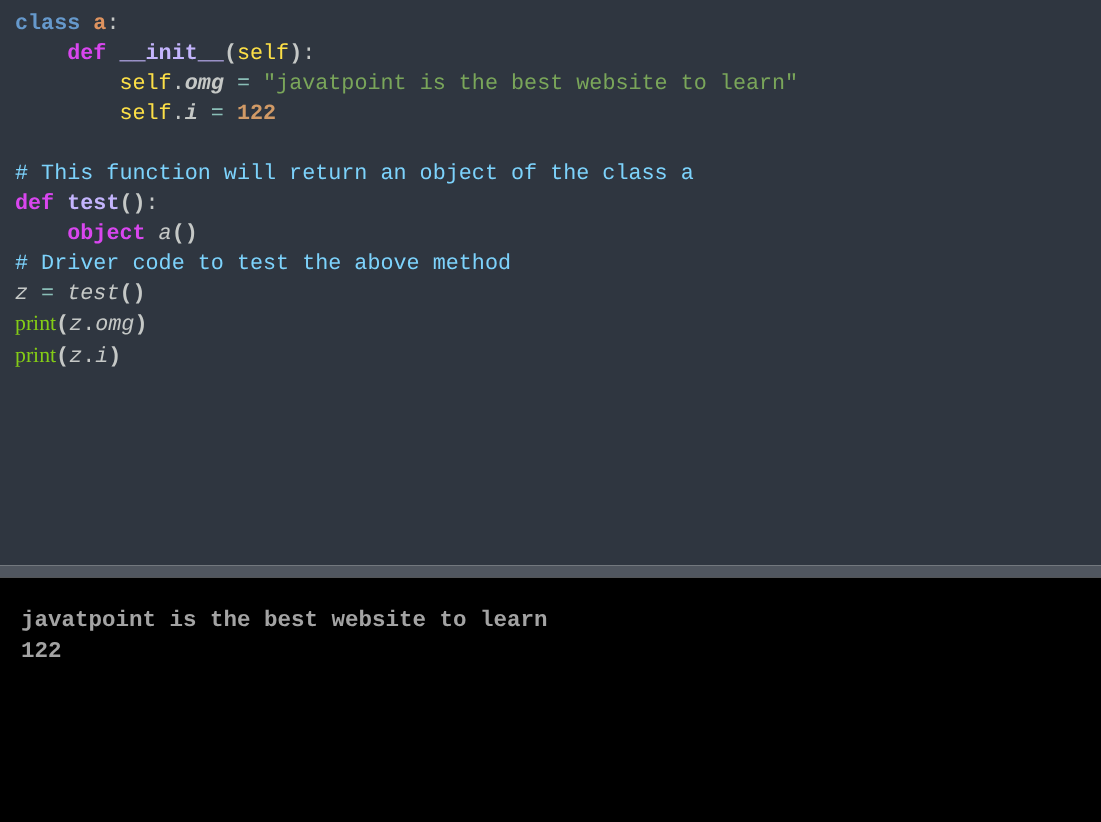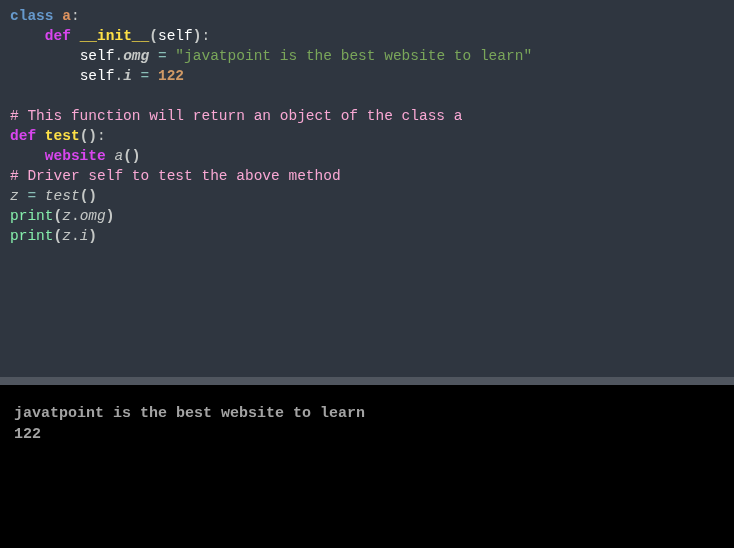--- a/index.html
+++ b/index.html
@@ -22,44 +22,44 @@
     color: #a3a3a3;
     height: 190px;
     padding: 18px 14px;
     font-size: 15px;
     line-height: 21px;
     white-space: pre;
     font-weight: bold;
   }
   .kw-class { color: #6699cc; }
   .kw-def   { color: #d946ef; }
-  .fn-name  { color: #fde047; font-weight: bold; }
+  .fn-name  { color: #c4b5fd; font-weight: bold; }
   .cls-name { color: #de935f; font-weight: bold; }
   .op       { color: #8abeb7; }
   .punc     { color: #c5c8c6; }
   .paren    { color: #c5c8c6; font-weight: bold; }
   .str      { color: #7aa65a; }
   .num      { color: #d19a66; }
-  .cmt      { color: #f9a8d4; margin-top: 28px; }
-  .builtin  { color: #86efac; }
-  .self     { color: #ffffff; text-align: right; }
+  .cmt      { color: #7dd3fc; margin-top: 28px; }
+  .builtin  { color: #84cc16; font-family: Liberation Serif, serif; }
+  .self     { color: #fde047; text-align: right; }
   .plain    { color: #c5c8c6; font-style: italic; }
   .bold     { font-weight: bold; }
 </style>
 </head>
 <body>
 
 <div class="editor"><span class="kw-class bold">class</span> <span class="cls-name">a</span><span class="punc">:</span>
 <span class="plain">    </span><span class="kw-def bold">def</span> <span class="fn-name">__init__</span><span class="paren">(</span><span class="self">self</span><span class="paren">)</span><span class="punc">:</span>
 <span class="plain">        </span><span class="self">self</span><span class="punc">.</span><span class="plain bold">omg</span><span class="op"> = </span><span class="str">"javatpoint is the best website to learn"</span>
 <span class="plain">        </span><span class="self">self</span><span class="punc">.</span><span class="plain bold">i</span><span class="op"> = </span><span class="num bold">122</span>
 
 <span class="cmt"># This function will return an object of the class a</span>
 <span class="kw-def bold">def</span> <span class="fn-name">test</span><span class="paren">()</span><span class="punc">:</span>
-<span class="plain">    </span><span class="kw-def bold">website</span><span class="plain"> a</span><span class="paren">()</span>
-<span class="cmt"># Driver self to test the above method</span>
+<span class="plain">    </span><span class="kw-def bold">object</span><span class="plain"> a</span><span class="paren">()</span>
+<span class="cmt"># Driver code to test the above method</span>
 <span class="plain">z</span><span class="op"> = </span><span class="plain">test</span><span class="paren">()</span>
 <span class="builtin">print</span><span class="paren">(</span><span class="plain">z</span><span class="punc">.</span><span class="plain">omg</span><span class="paren">)</span>
 <span class="builtin">print</span><span class="paren">(</span><span class="plain">z</span><span class="punc">.</span><span class="plain">i</span><span class="paren">)</span>
 </div>
 <div class="divider"></div>
 <div class="output"><span>javatpoint is the best website to learn</span>
 <span>122</span></div>
 
 </body></html>

